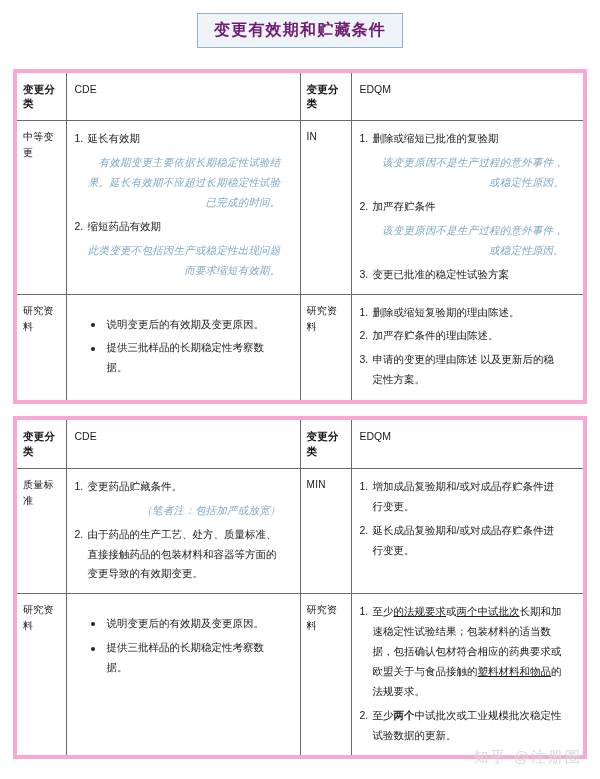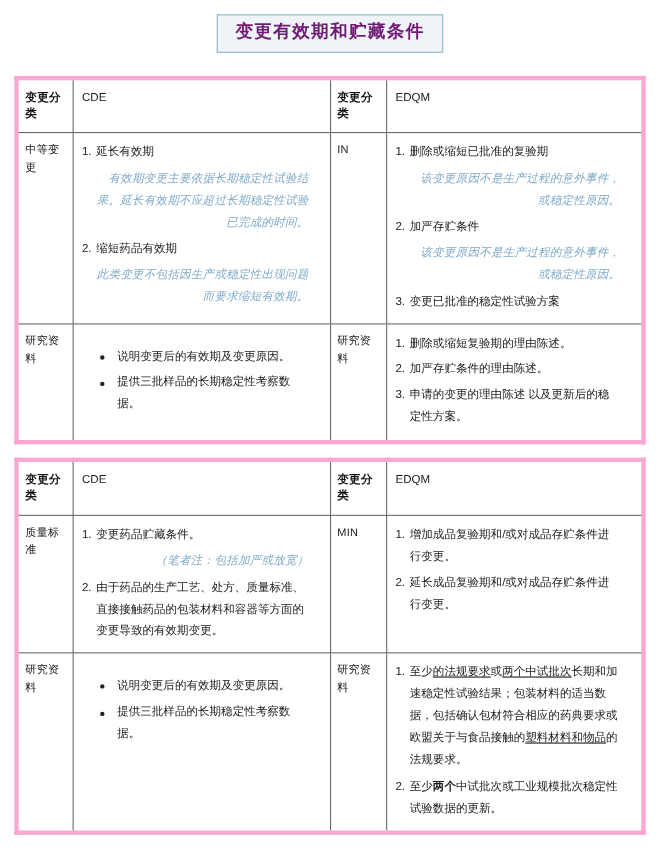--- a/index.html
+++ b/index.html
@@ -225,14 +225,15 @@
             <td class="cat">研究资料</td>
             <td>
               <div class="line num"><span class="n">1.</span>至少<u>的法规要求</u>或<u>两个中试批次</u>长期和加速稳定性试验结果；包装材料的适当数据，包括确认包材符合相应的药典要求或欧盟关于与食品接触的<u>塑料材料和物品</u>的法规要求。</div>
               <div class="line num"><span class="n">2.</span>至少<b>两个</b>中试批次或工业规模批次稳定性试验数据的更新。</div>
             </td>
           </tr>
         </tbody>
       </table>
     </div>
 
+  <div class="watermark">知乎 @注册圈</div>
 
 </div>
 
 </body></html>

